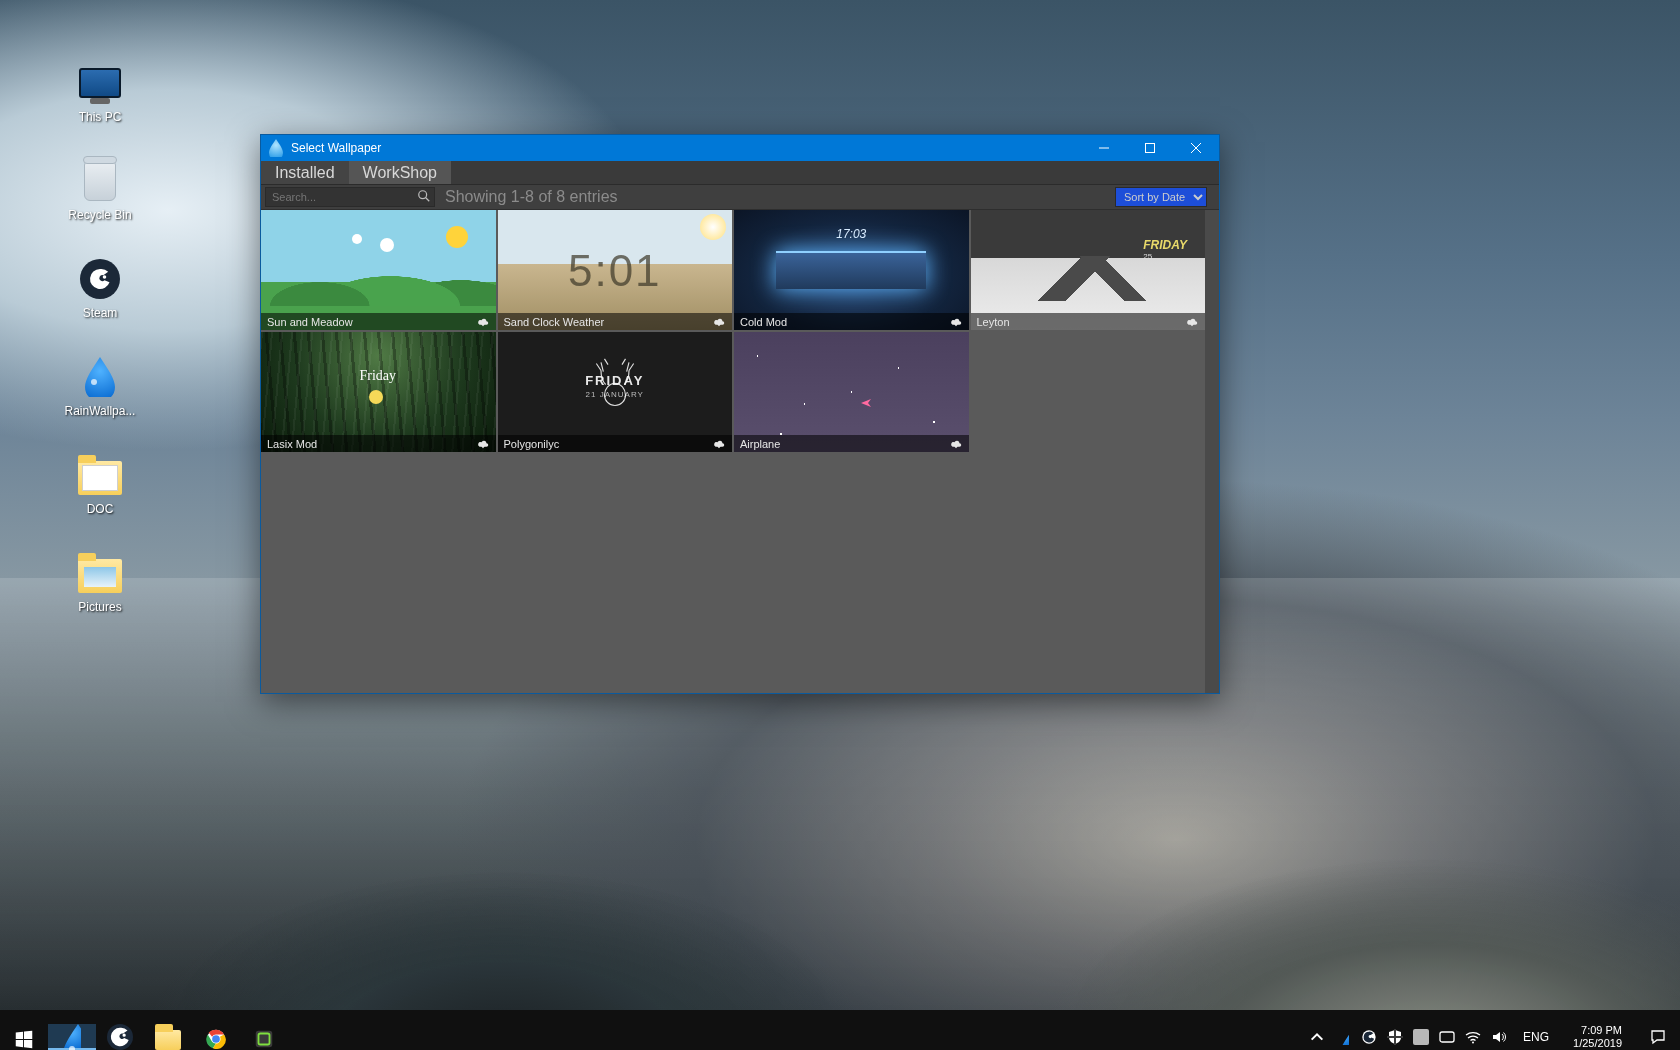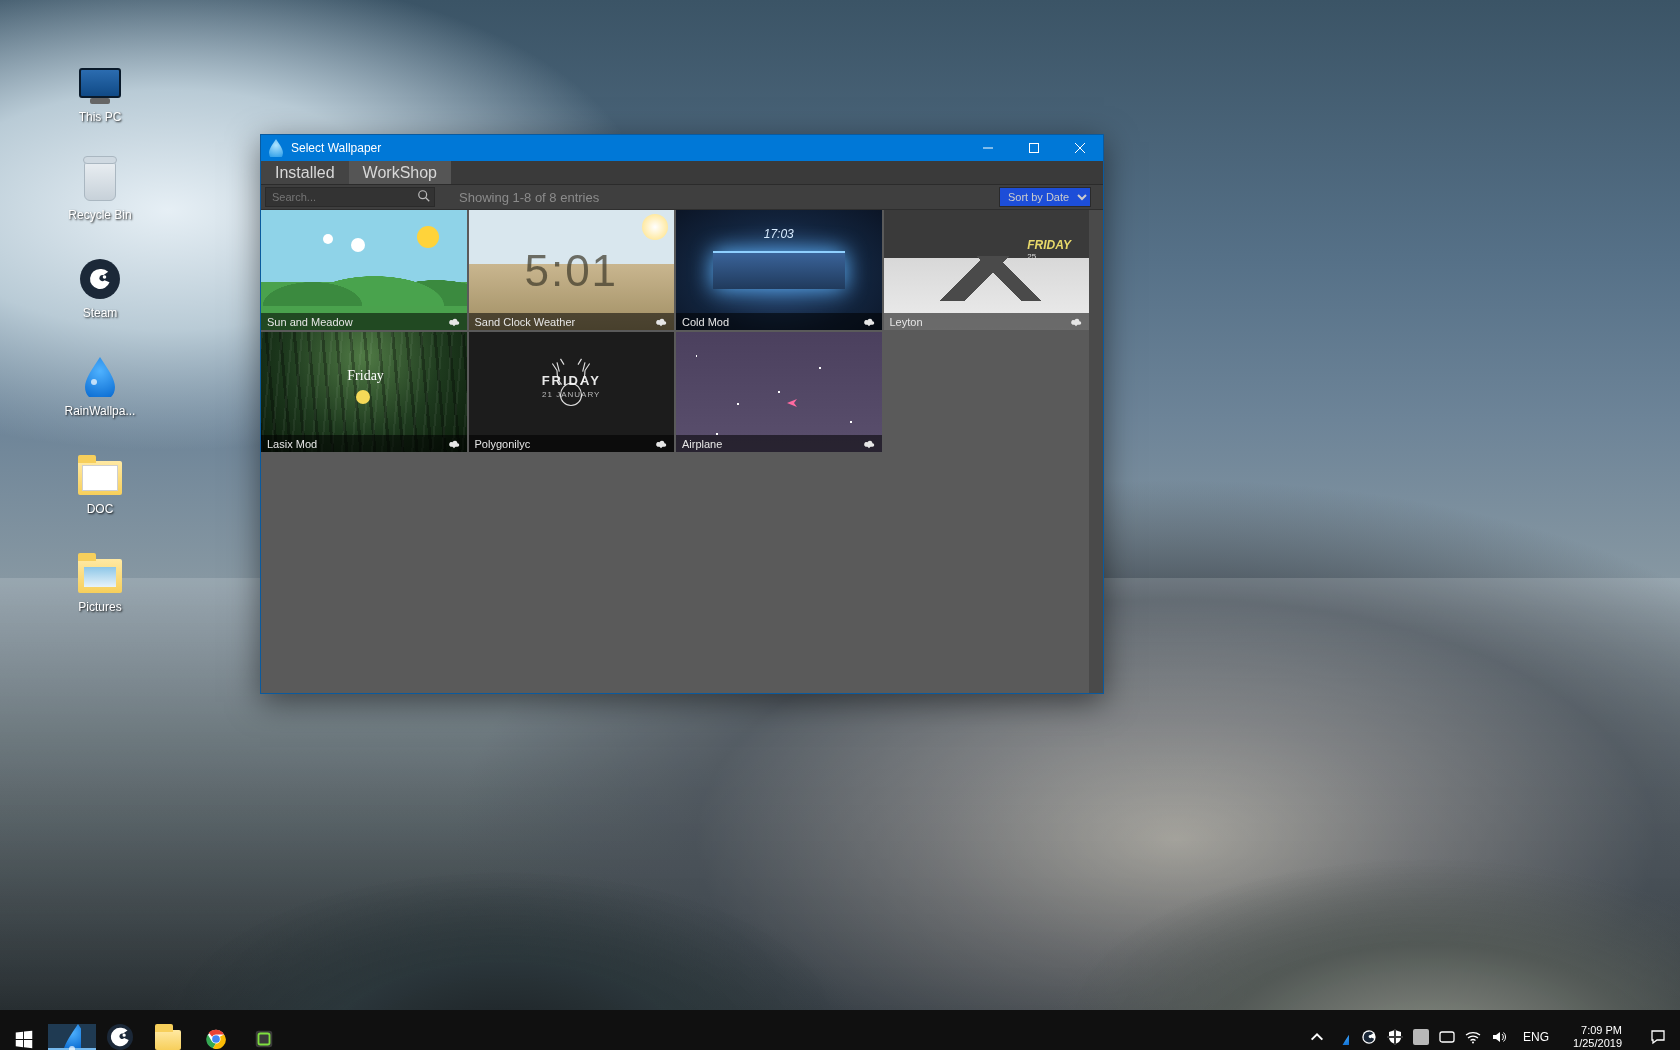--- a/index.html
+++ b/index.html
@@ -39,21 +39,21 @@
   .pc-monitor::after{content:"";position:absolute;left:50%;bottom:-8px;transform:translateX(-50%);width:20px;height:6px;background:#666;border-radius:2px;}
   .bin{width:32px;height:40px;background:linear-gradient(#e9eef2,#c7d1d9);border-radius:4px 4px 6px 6px;border:1px solid #aab7c1;position:relative;}
   .bin::before{content:"";position:absolute;top:-6px;left:-2px;right:-2px;height:6px;background:#cfd9e1;border:1px solid #aab7c1;border-radius:4px;}
   .steam-circle{width:40px;height:40px;border-radius:50%;background:#1b2838;display:flex;align-items:center;justify-content:center;}
   .steam-circle svg{width:24px;height:24px;fill:#fff;}
   .raindrop{width:30px;height:40px;background:radial-gradient(circle at 50% 35%, #4fb2ff, #0a6bd1);clip-path: path('M15 0 C23 12 30 22 30 30 A15 15 0 1 1 0 30 C0 22 7 12 15 0 Z'); position:relative;}
   .raindrop::after{content:"";position:absolute;left:6px;top:22px;width:6px;height:6px;border-radius:50%;background:rgba(255,255,255,0.7);}
 
   
   .app {
-    position: absolute; left: 260px; top: 134px; width: 844px; height: 560px;
+    position: absolute; left: 260px; top: 134px; width: 960px; height: 560px;
     border: 1px solid #0a5a9e; background: #5a5a5a;
     display: flex; flex-direction: column;
     box-shadow: 0 8px 30px rgba(0,0,0,0.5);
   }
   .titlebar {
     height: 26px; background: #0078d7; color: #fff; display:flex; align-items:center;
     padding-left: 8px; font-size: 12px;
   }
   .titlebar .app-icon { width:14px;height:18px;margin-right:8px;background:radial-gradient(circle at 50% 35%, #aee4ff, #2a9ce8);clip-path: path('M7 0 C11 6 14 10 14 14 A7 7 0 1 1 0 14 C0 10 3 6 7 0 Z');}
   .titlebar .title { flex:1; }
@@ -63,21 +63,21 @@
 
   .tabbar{height:24px;background:#3a3a3a;display:flex;border-bottom:1px solid #2b2b2b;}
   .tab{padding:0 14px;font-size:16px;color:#d8d8d8;display:flex;align-items:center;cursor:default;}
   .tab.active{background:#555;}
   .tab:not(.active){background:#444;}
 
   .toolbar{height:25px;background:#3f3f3f;display:flex;align-items:center;border-bottom:1px solid #2e2e2e;}
   .search{position:relative;width:170px;height:20px;margin-left:4px;}
   .search input{width:100%;height:100%;background:#333;border:1px solid #2a2a2a;color:#ccc;font-size:11px;padding:0 7px 0 6px;}
   .search .sicon{position:absolute;right:4px;top:2px;width:14px;height:14px;}
-  .status{margin-left:24px;font-size:13px;color:#8b8b8b;}
+  .status{margin-left:10px;font-size:16px;color:#8b8b8b;}
   .spacer{flex:1;}
   .sort{height:20px;background:#1d4ed8;color:#ccc;border:1px solid #2a2a2a;font-size:11px;margin-right:12px;padding:0 4px;}
 
   .grid{flex:1;padding:0;display:grid;grid-template-columns:repeat(4,1fr);grid-auto-rows:120px;gap:2px;background:#5a5a5a;overflow-y:auto;align-content:start;}
   .scrollgutter{width:14px;background:#4a4a4a;}
   .gridwrap{flex:1;display:flex;}
   .gridwrap .grid{flex:1;}
   .card{position:relative;overflow:hidden;cursor:pointer;}
   .card.selected{outline:2px solid #2fa8ff;outline-offset:-2px;}
   .card .thumb{position:absolute;inset:0;}

